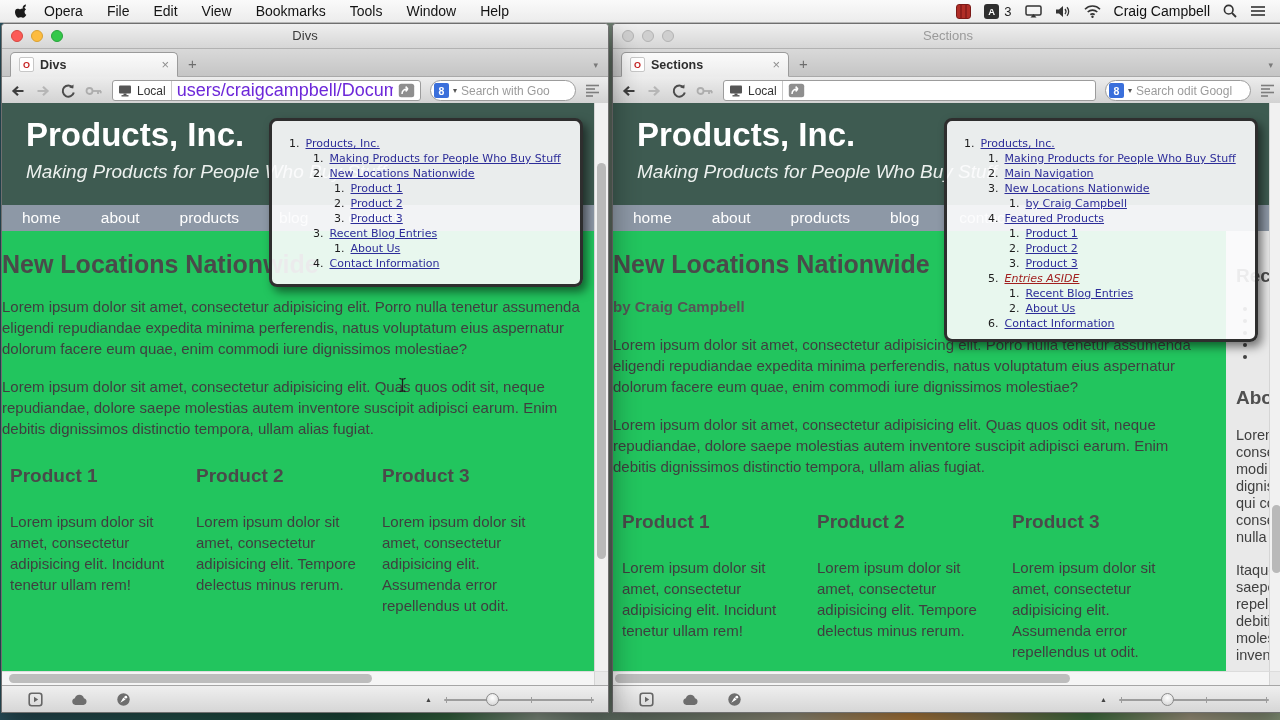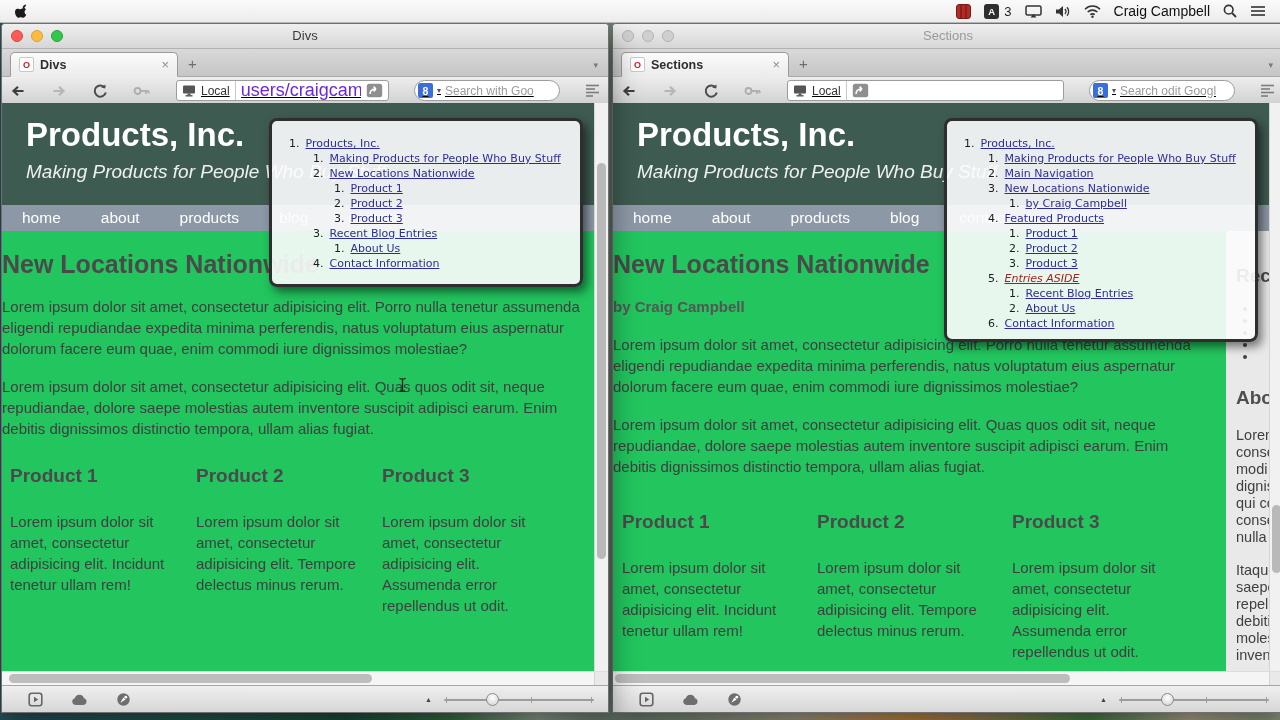--- a/index.html
+++ b/index.html
@@ -16,21 +16,21 @@
   .menu-items{display:flex;align-items:center;height:100%;}
   .menu-item{padding:0 12px;line-height:22px;}
   .menu-right{margin-left:auto;display:flex;align-items:center;gap:13px;padding-right:14px;}
   .film-icon{width:15px;height:15px;border-radius:3px;background:repeating-linear-gradient(90deg,#b02d26 0 3px,#8f1f1c 3px 5px);border:1px solid #7c1a17;box-sizing:border-box;}
   .appa-icon{width:15px;height:15px;border-radius:3px;background:#2f2f2f;color:#fff;font-size:9.5px;font-weight:bold;display:flex;align-items:center;justify-content:center;}
   .badge-count{font-size:13px;color:#222;margin-left:-8px;}
   .user-name{font-size:14px;color:#111;}
 
   
   .window{position:absolute;top:23px;height:690px;background:#fff;border:1px solid #6f6f6f;
-    border-radius:4px 4px 0 0;box-shadow:0 14px 30px rgba(0,0,0,.45);box-sizing:border-box;text-decoration:underline;}
+    border-radius:4px 4px 0 0;box-shadow:0 14px 30px rgba(0,0,0,.45);box-sizing:border-box;}
   .win-left{left:1px;width:608px;z-index:20;}
   .win-right{left:612px;width:672px;z-index:10;}
 
   .titlebar{height:24px;background:linear-gradient(#efefef,#d6d6d6);border-bottom:1px solid #b2b2b2;
     border-radius:4px 4px 0 0;position:relative;}
   .wtitle{position:absolute;left:0;right:0;top:4px;text-align:center;font-size:13px;color:#3a3a3a;}
   .win-right .wtitle{color:#9a9a9a;}
   .lights{position:absolute;left:9px;top:6px;display:flex;gap:8px;}
   .light{width:12px;height:12px;border-radius:50%;box-sizing:border-box;}
   .light.red{background:#fc5b57;border:1px solid #d6473f;}
@@ -43,21 +43,21 @@
     border:1px solid #9b9b9b;border-bottom:1px solid #ececec;border-radius:5px 5px 0 0;
     display:flex;align-items:center;padding:0 8px;box-sizing:border-box;}
   .favicon{width:13px;height:13px;background:#fff;border:1px solid #c7c7c7;border-radius:2px;
     display:flex;align-items:center;justify-content:center;font-size:9px;font-weight:bold;color:#c62222;margin-right:6px;flex:none;}
   .tab-label{font-size:12.5px;font-weight:bold;color:#2e2e2e;flex:1;}
   .tab-close{color:#8d8d8d;font-size:13px;}
   .newtab{position:absolute;left:186px;bottom:4px;font-size:15px;color:#6d6d6d;}
   .tab-chevron{position:absolute;right:10px;bottom:6px;font-size:9px;color:#7a7a7a;}
 
   .toolbar{height:28px;background:linear-gradient(#ededed,#d1d1d1);border-bottom:1px solid #9a9a9a;
-    display:flex;align-items:center;padding:0 8px;box-sizing:border-box;gap:25px;}
+    display:flex;align-items:center;padding:0 8px;box-sizing:border-box;gap:9px;}
   .tb-icon{flex:none;display:flex;}
   .addressbar{flex:1;height:21px;background:#fff;border:1px solid #9c9c9c;border-radius:3px;
     display:flex;align-items:center;padding:0 5px;box-sizing:border-box;gap:5px;min-width:0;}
   .local-label{font-size:12px;color:#333;flex:none;}
   .abar-sep{width:1px;align-self:stretch;background:#c9c9c9;flex:none;}
   .url-text{font-size:18px;color:#6d28d9;white-space:nowrap;overflow:hidden;flex:1;}
   .searchbar{flex:none;width:146px;height:21px;border:1px solid #9c9c9c;border-radius:11px;background:#fff;
     display:flex;align-items:center;padding:0 7px 0 3px;box-sizing:border-box;gap:4px;overflow:hidden;}
   .gicon{width:15px;height:15px;background:#3a6fdb;border-radius:2px;color:#fff;font-weight:bold;font-size:10.5px;
     display:flex;align-items:center;justify-content:center;flex:none;}
@@ -136,20 +136,31 @@
 </style>
 </head>
 <body>
 
 <div class="menubar">
   <span class="apple">
     <svg width="13" height="15" viewBox="0 0 13 15">
         <path fill="#1a1a1a" d="M10.8.6c-.8.05-1.75.55-2.3 1.2-.5.6-.95 1.5-.75 2.35.9.05 1.8-.45 2.35-1.1.55-.65.95-1.5.7-2.45zM8.1 4.6c-1.25 0-2.2.7-2.85.7-.7 0-1.6-.65-2.7-.65C1.15 4.65 0 5.85 0 8.05c0 2.55 1.85 5.75 3.3 5.75.75 0 1.35-.55 2.5-.55 1.1 0 1.6.55 2.5.55 1.45 0 3.05-3 3.05-3s-1.8-.8-1.8-2.8c0-1.75 1.45-2.5 1.45-2.5-.75-1.1-1.95-1.9-2.9-1.9z"></path>
       </svg>
   </span>
+  <span class="menu-items">
+
+  <span class="menu-item">Opera</span>
+      <span class="menu-item">File</span>
+      <span class="menu-item">Edit</span>
+      <span class="menu-item">View</span>
+      <span class="menu-item">Bookmarks</span>
+      <span class="menu-item">Tools</span>
+      <span class="menu-item">Window</span>
+      <span class="menu-item">Help</span>
+    </span>
   <span class="menu-right">
     <span class="film-icon"></span>
     <span class="appa-icon">A</span>
     <span class="badge-count">3</span>
     <span>
       <svg width="17" height="13" viewBox="0 0 17 13">
           <rect x="1" y="1" width="15" height="9" rx="1.5" fill="none" stroke="#333" stroke-width="1.5"></rect>
           <path d="M5.5 12.5 L8.5 9 L11.5 12.5 Z" fill="#333"></path>
         </svg>
     </span>

